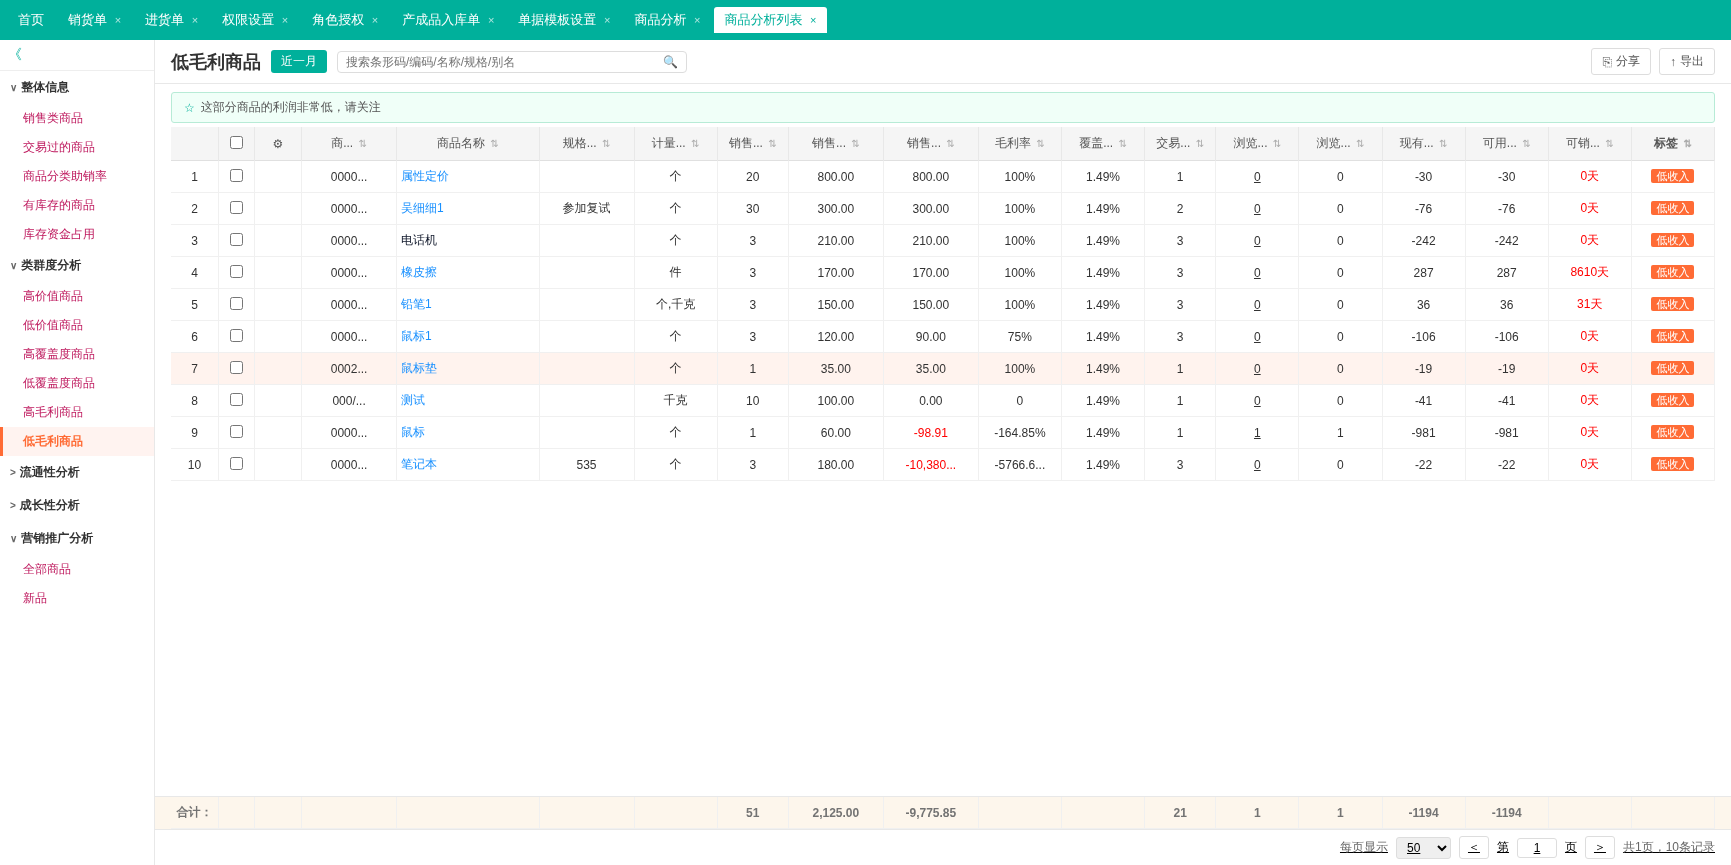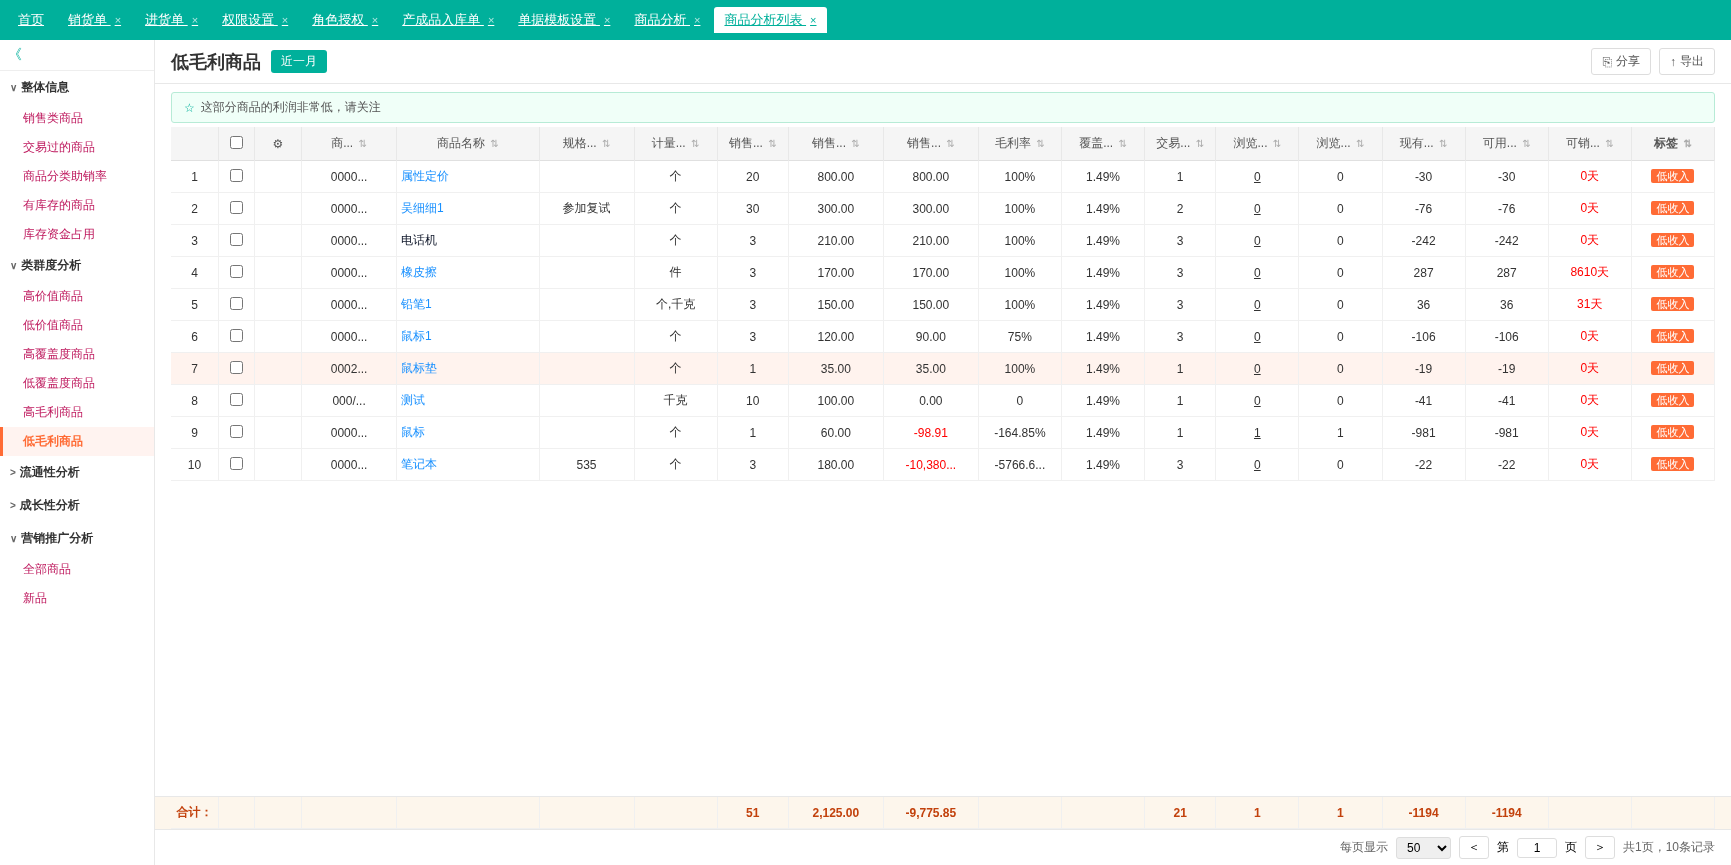--- a/index.html
+++ b/index.html
@@ -14,21 +14,20 @@
       padding: 0 8px;
       gap: 4px;
     }
     .nav-item {
       color: #fff;
       padding: 4px 10px;
       cursor: pointer;
       border-radius: 3px;
       white-space: nowrap;
       font-size: 13px;
-      text-decoration: underline;
     }
     .nav-item.active { background: #fff; color: #00b09b; border-radius: 3px 3px 0 0; }
     .nav-item .close-x { margin-left: 4px; font-size: 11px; color: rgba(255,255,255,0.7); }
     .nav-item.active .close-x { color: #00b09b; }
 
     
     .main-layout {
       display: flex;
       height: calc(865px - 40px);
     }
@@ -200,34 +199,35 @@
       border-top: 1px solid #e8e8e8;
       padding: 0 16px;
     }
     .footer-totals table {
       border-collapse: collapse;
     }
     .footer-totals td {
       padding: 7px 4px;
       text-align: center;
       font-weight: bold;
-      color: #c2410c;
+      color: #737373;
       font-size: 12px;
     }
     .footer-totals td.label { font-weight: bold; }
 
     
     .pagination-bar {
       display: flex;
       align-items: center;
       justify-content: flex-end;
       padding: 6px 16px;
       border-top: 1px solid #e8e8e8;
       background: #fff;
       gap: 8px;
+      text-decoration: underline;
     }
     .pagination-bar .page-size-label { color: #666; }
     .page-size-select {
       border: 1px solid #ddd;
       padding: 2px 6px;
       border-radius: 3px;
       font-size: 12px;
     }
     .pag-btn {
       border: 1px solid #ddd;
@@ -332,20 +332,24 @@
     </div>
     <div class="sidebar-item">全部商品</div>
     <div class="sidebar-item">新品</div>
   </div>
 
   <div class="content-area">
 
     <div class="page-header">
       <span class="page-title">低毛利商品</span>
       <button class="period-btn">近一月</button>
+      <div class="search-box">
+        <input type="text" placeholder="搜索条形码/编码/名称/规格/别名" style="">
+        <span class="search-icon">🔍</span>
+      </div>
       <div class="header-actions">
         <button class="action-btn">
           <span>⎘</span>
           <span>分享</span>
         </button>
         <button class="action-btn">
           <span>↑</span>
           <span>导出</span>
         </button>
       </div>

